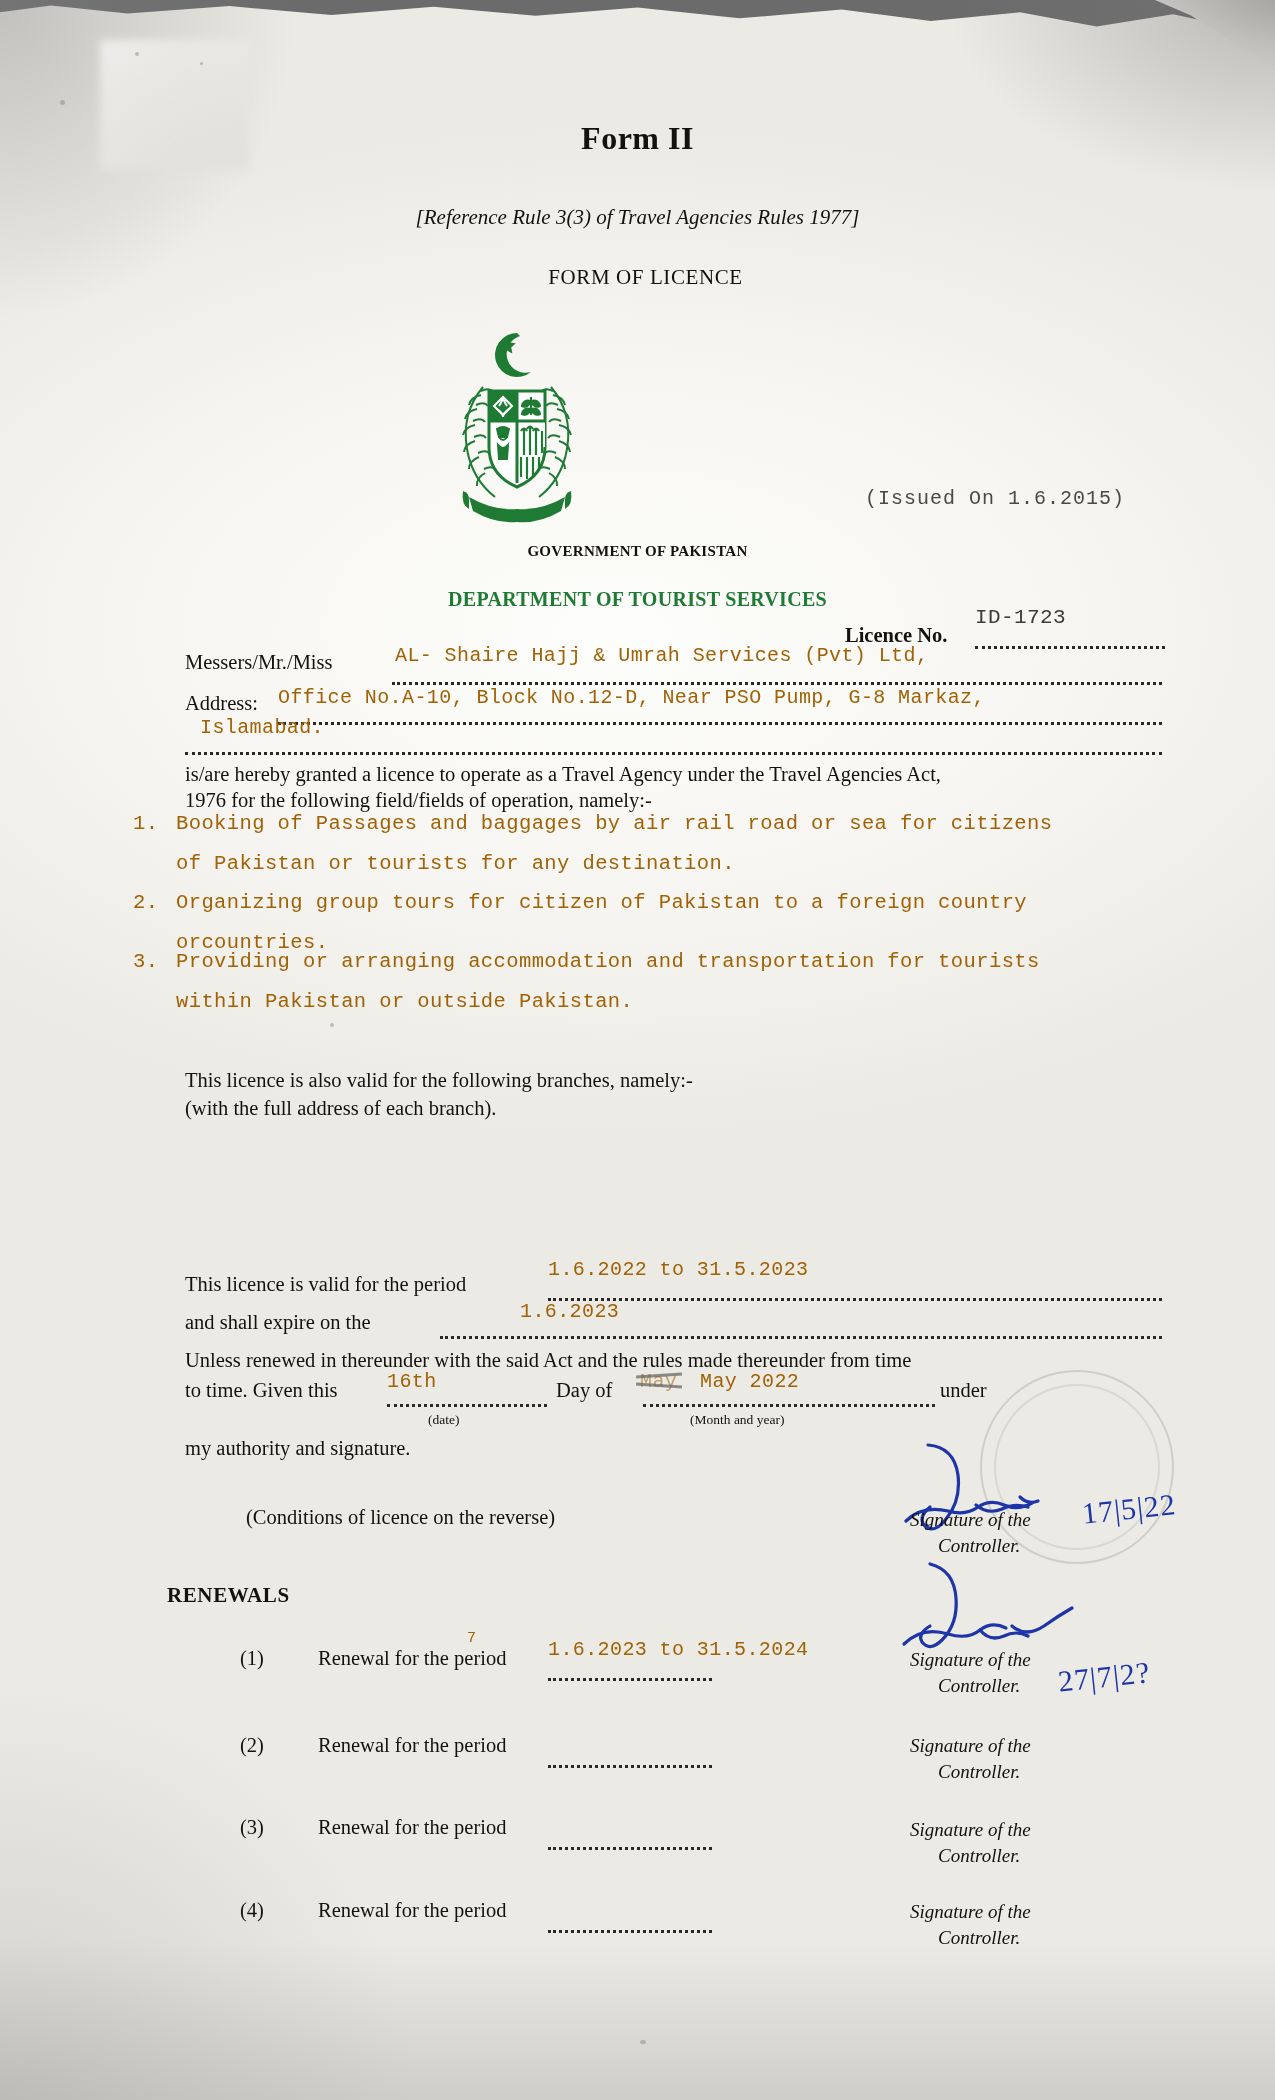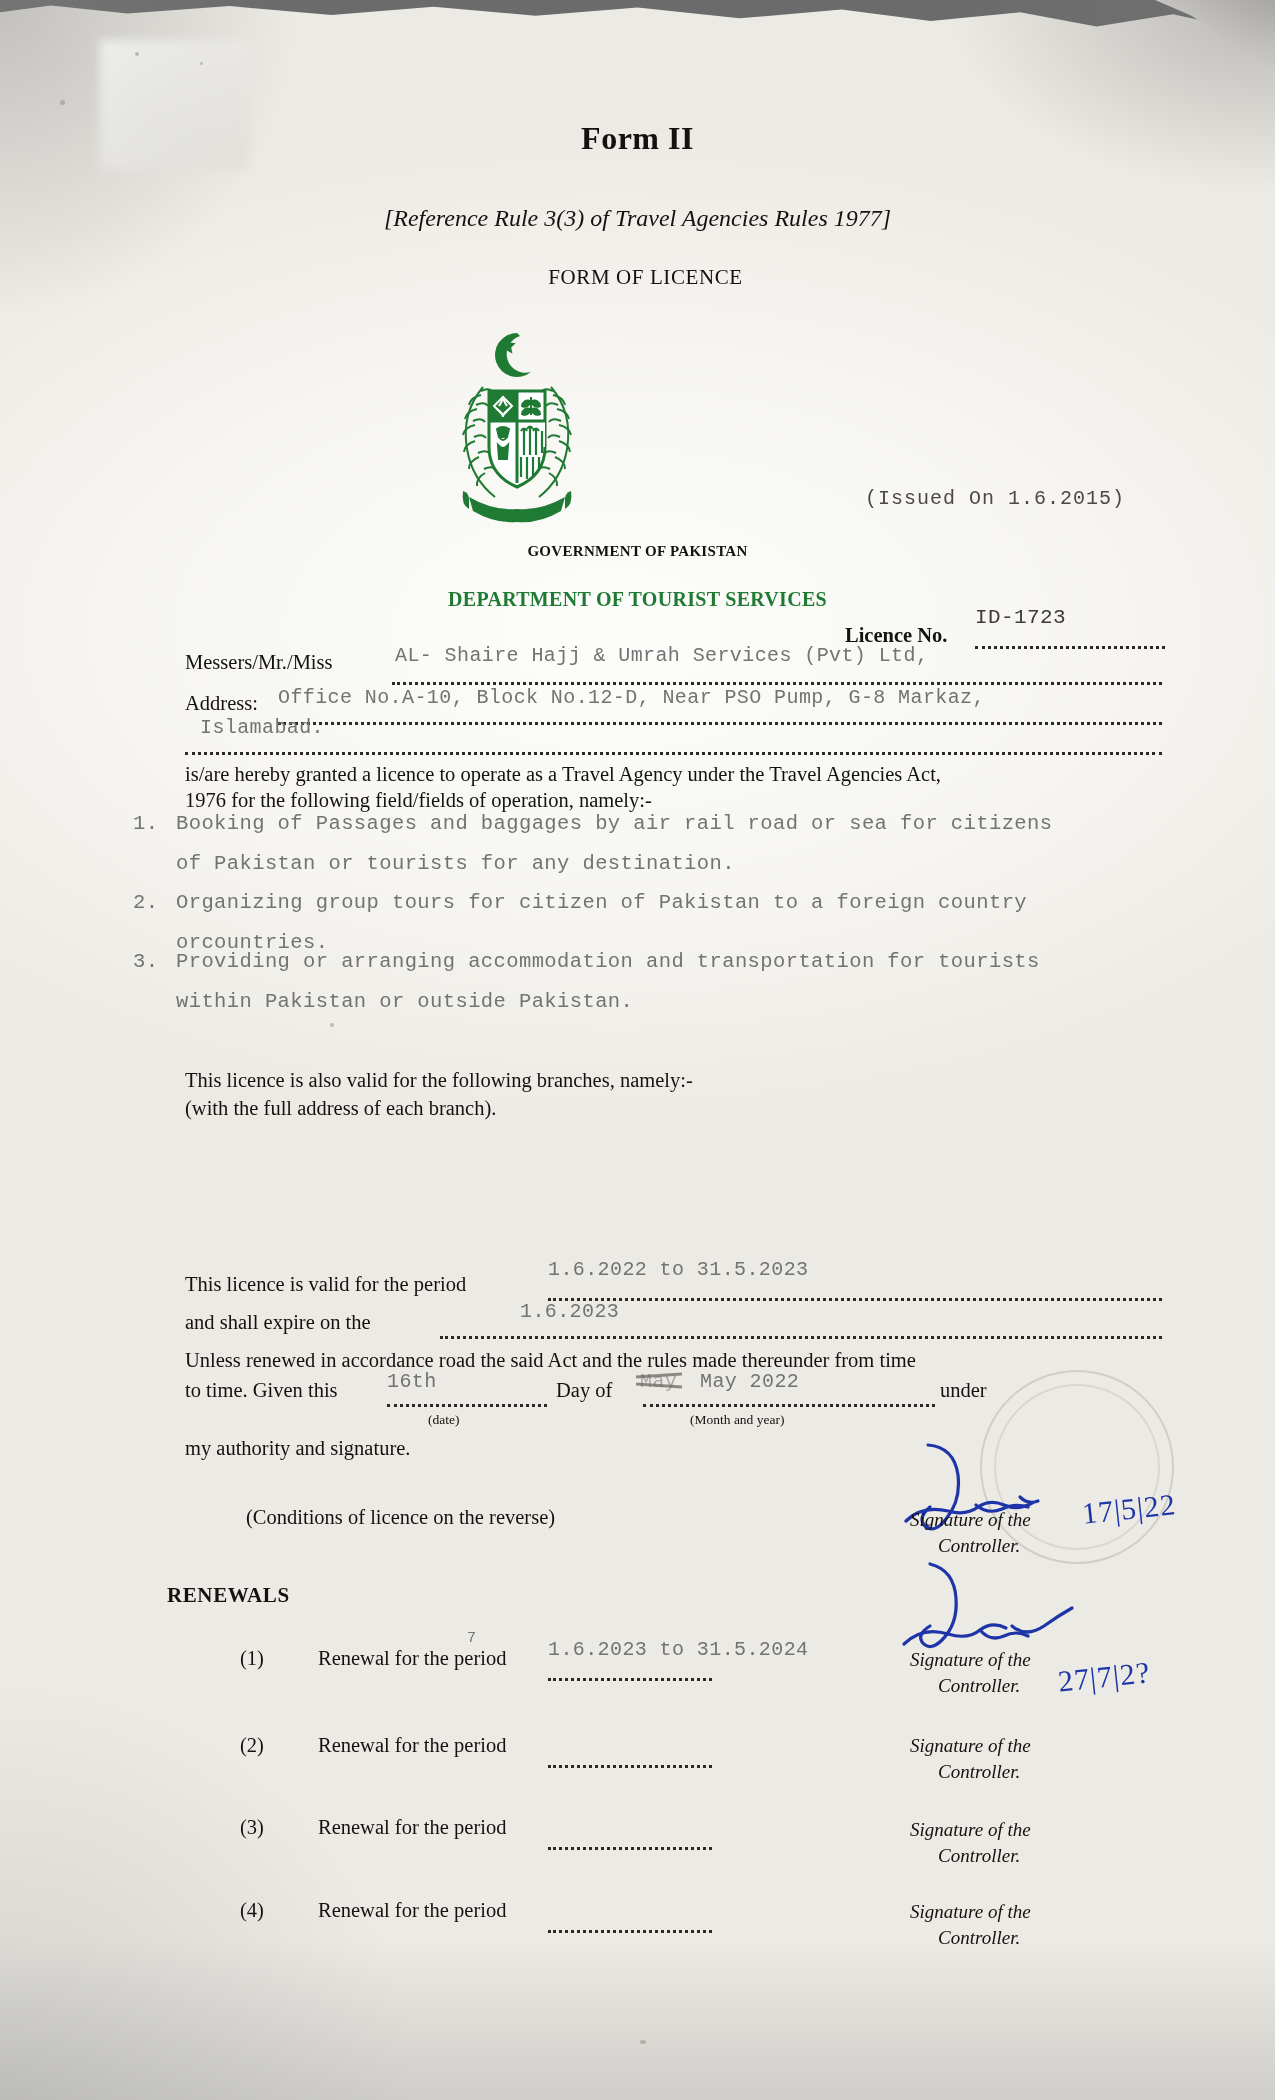--- a/index.html
+++ b/index.html
@@ -65,42 +65,42 @@
   }
   .speck { position:absolute; background:#8d8a84; border-radius:50%; opacity:.5; }
 
   
   .abs { position: absolute; }
   .title {
     width:100%; text-align:center; font-weight:bold; font-size:32px;
     letter-spacing:.5px;
   }
   .ref {
-    width:100%; text-align:center; font-style:italic; font-size:24px;
+    width:100%; text-align:center; font-style:italic; font-size:21px;
   }
   .formof {
     width:100%; text-align:center; font-size:21px; letter-spacing:.6px;
   }
   .govt {
     width:100%; text-align:center; font-size:15px; letter-spacing:.3px;
     font-weight:600;
   }
   .dept {
     width:100%; text-align:center; font-size:20px; font-weight:bold;
     color:#1f7a33; letter-spacing:.3px;
   }
   .issued {
     font-family:"Liberation Mono", monospace; font-size:20px;
     color:#4b4845; letter-spacing:1px;
   }
   .body-ser { font-size:20.5px; line-height:1.25; }
   .lbl { font-size:20.5px; }
   .type {
     font-family:"Liberation Mono", monospace;
-    color:#737373;
+    color:#a16207;
     letter-spacing:.4px;
   }
   .type-dk { color:#3e3b38; }
   .dots {
     border-bottom: 3px dotted #2b2926;
     height:0;
     position:absolute;
   }
   .smallcap { font-size:13.5px; }
   .renewals-h { font-weight:bold; font-size:21px; letter-spacing:.6px; }
@@ -260,21 +260,21 @@
   <div class="abs body-ser" style="left:185px;top:1096px;">(with the full address of each branch).</div>
 
   <div class="abs body-ser" style="left:185px;top:1272px;">This licence is valid for the period</div>
   <div class="abs type" style="left:548px;top:1258px;font-size:20px;">1.6.2022 to 31.5.2023</div>
   <div class="dots" style="left:548px;top:1298px;width:614px;"></div>
 
   <div class="abs body-ser" style="left:185px;top:1310px;">and shall expire on the</div>
   <div class="abs type" style="left:520px;top:1300px;font-size:20px;">1.6.2023</div>
   <div class="dots" style="left:440px;top:1336px;width:722px;"></div>
 
-  <div class="abs body-ser" style="left:185px;top:1348px;width:965px;">Unless renewed in accordance road the said Act and the rules made thereunder from time</div>
+  <div class="abs body-ser" style="left:185px;top:1348px;width:965px;">Unless renewed in thereunder with the said Act and the rules made thereunder from time</div>
 
   <div class="abs body-ser" style="left:185px;top:1378px;">to time. Given this</div>
   <div class="abs type" style="left:387px;top:1370px;font-size:20px;">16th</div>
   <div class="dots" style="left:387px;top:1404px;width:160px;"></div>
   <div class="abs body-ser" style="left:556px;top:1378px;">Day of</div>
   <div class="abs type" style="left:640px;top:1370px;font-size:20px;opacity:.55;">May</div>
   <div class="strike" style="left:636px;top:1374px;width:46px;height:3px;transform:rotate(-4deg);"></div>
   <div class="strike" style="left:636px;top:1384px;width:46px;height:3px;transform:rotate(4deg);"></div>
   <div class="abs type" style="left:700px;top:1370px;font-size:20px;">May 2022</div>
   <div class="dots" style="left:643px;top:1404px;width:292px;"></div>

